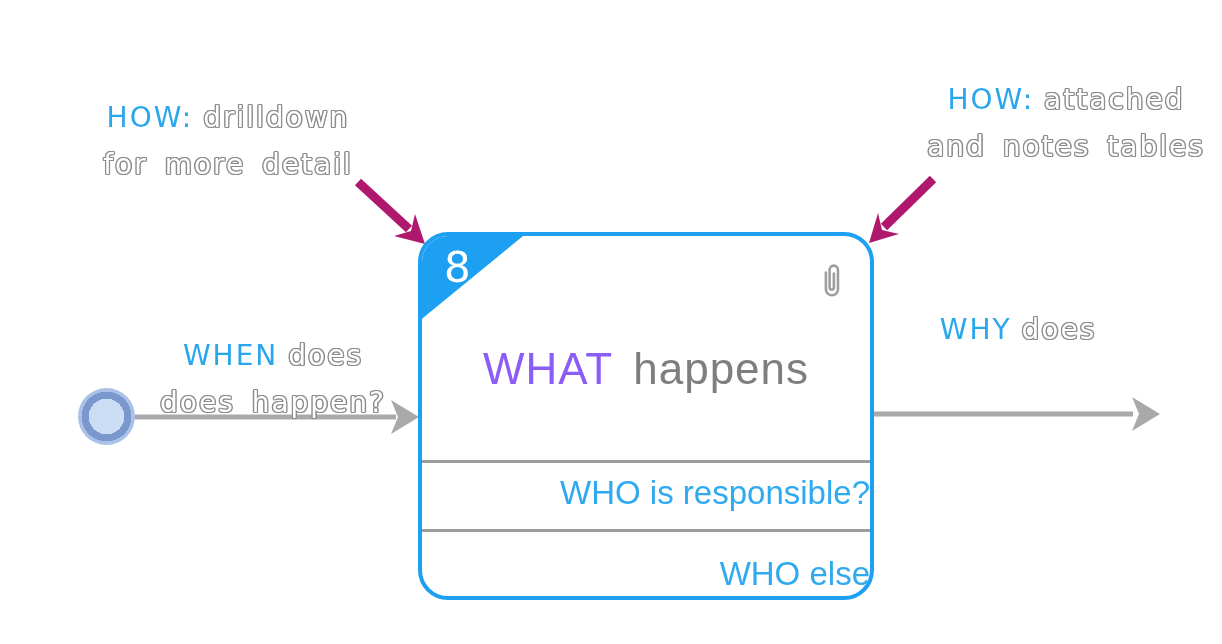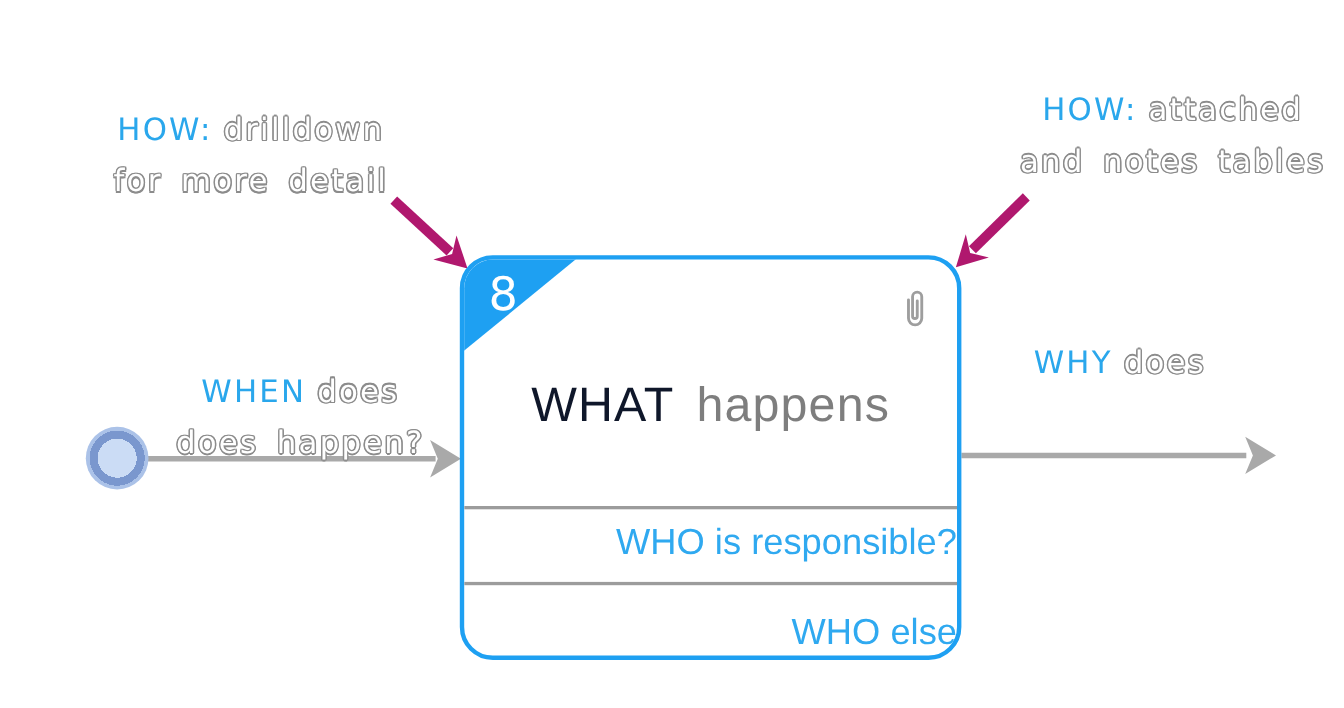--- a/index.html
+++ b/index.html
@@ -23,21 +23,21 @@
   .box{position:absolute;left:418px;top:232px;width:456px;height:368px;box-sizing:border-box;
        background:#ffffff;border:4px solid #1EA0F2;border-radius:30px;overflow:hidden;
        font-family:"Liberation Sans",sans-serif;}
   .corner{position:absolute;left:-4px;top:-4px;width:110px;height:90px;background:#1EA0F2;
           clip-path:polygon(0 0,100% 0,0 100%);}
   .badge{position:absolute;left:22px;top:11px;color:#ffffff;font-size:42px;line-height:1;
          font-family:"DejaVu Sans",sans-serif;}
   .clip{position:absolute;right:26px;top:22px;}
   .title{position:absolute;left:0;top:108px;width:100%;text-align:center;
          font-size:44px;letter-spacing:1px;white-space:nowrap;}
-  .title .t-hl{color:#0f172a;}
+  .title .t-hl{color:#8b5cf6;}
   .title .t-rest{color:#7E7E7E;margin-left:20px;}
   .divider{position:absolute;left:0;width:100%;height:3px;background:#9C9C9C;}
   .d1{top:224px;} .d2{top:293px;}
   .row{position:absolute;left:0;width:100%;text-align:right;font-size:33px;color:#2FA9F0;}
   .row1{top:238px;} .row2{top:292px;margin-top:27px;}
 
   
   .start{position:absolute;left:78px;top:388px;width:57px;height:57px;border-radius:50%;
          background:radial-gradient(circle,#CBDCF5 0 44%,#7A97CE 44% 62%,#ABC2E8 62% 81%,#7895CC 81% 100%);}
 

